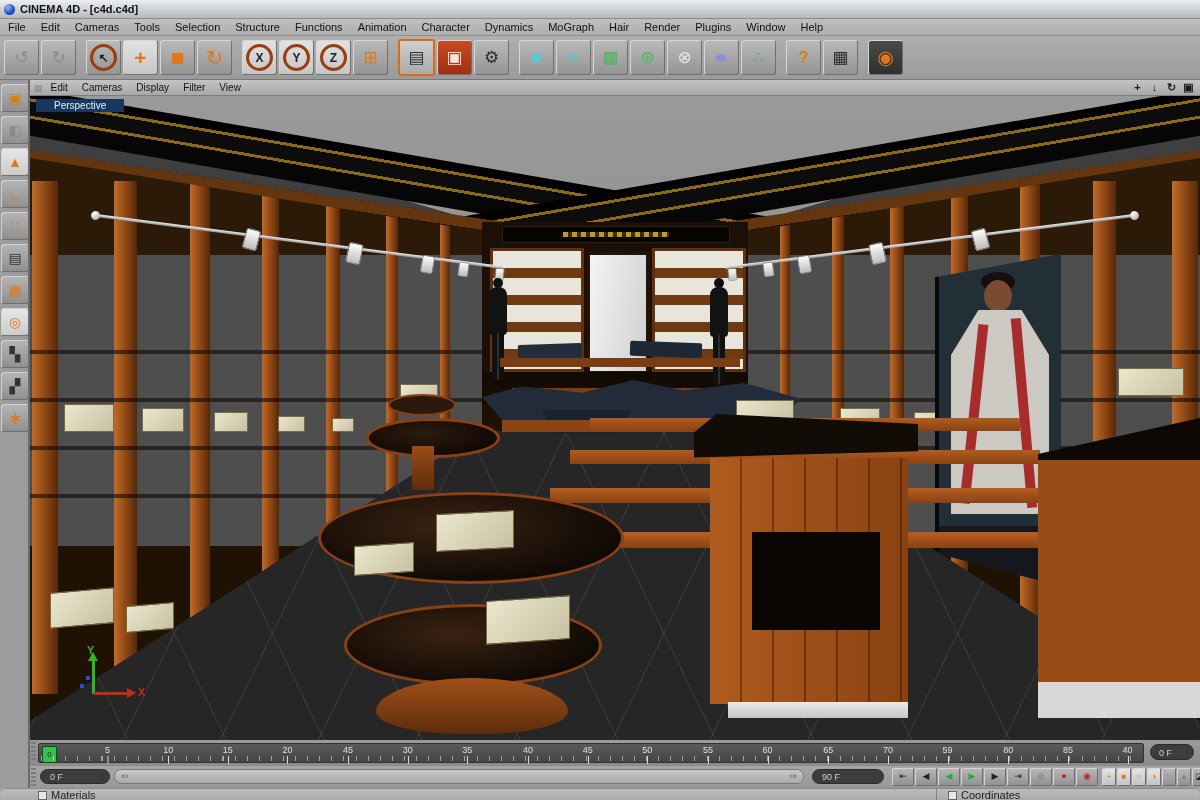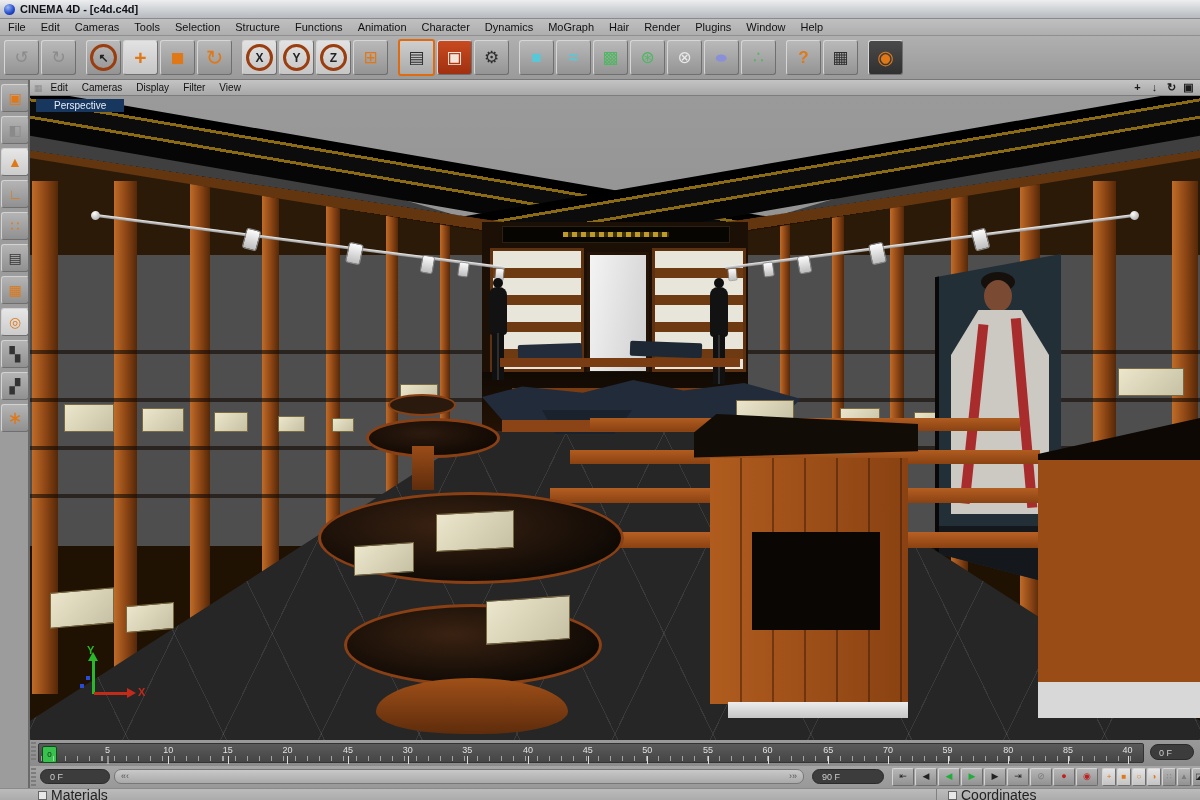--- a/index.html
+++ b/index.html
@@ -106,21 +106,21 @@
   .pgroup{position:absolute;top:2px;display:flex;}
   .pbtn.green{color:#1fae3a;}
   .pbtn.redd{color:#c02020;}
   .pbtn.orange{color:#e07818;background:linear-gradient(#e4e4e4,#c4c4c4);}
   .pbtn.dimb{color:#7c7c7c;}
   .pbtn.sm{width:12px;font-size:8px;}
   .handle{position:absolute;width:5px;height:18px;top:2px;left:1px;
     background:repeating-linear-gradient(to bottom,#7c7c7c 0 2px,transparent 2px 4px);}
   
   #panelheads{position:absolute;left:0;top:788px;width:1200px;height:12px;
-    background:linear-gradient(#bcbcbc,#aaaaaa);border-top:1px solid #8a8a8a;font-size:14px;}
+    background:linear-gradient(#bcbcbc,#aaaaaa);border-top:1px solid #8a8a8a;font-size:11px;border-radius:6px;}
   .phead{position:absolute;top:0;display:flex;align-items:center;height:12px;color:#222;}
   .phead .pbx{width:7px;height:7px;border:1px solid #666;background:#e8e8e8;margin-right:4px;}
   #pdivider{position:absolute;left:936px;top:0;width:1px;height:12px;background:#808080;}
 </style>
 </head>
 <body>
 
 <div id="titlebar">
   <div id="appicon"></div>
   <div id="titletext">CINEMA 4D - [c4d.c4d]</div>

